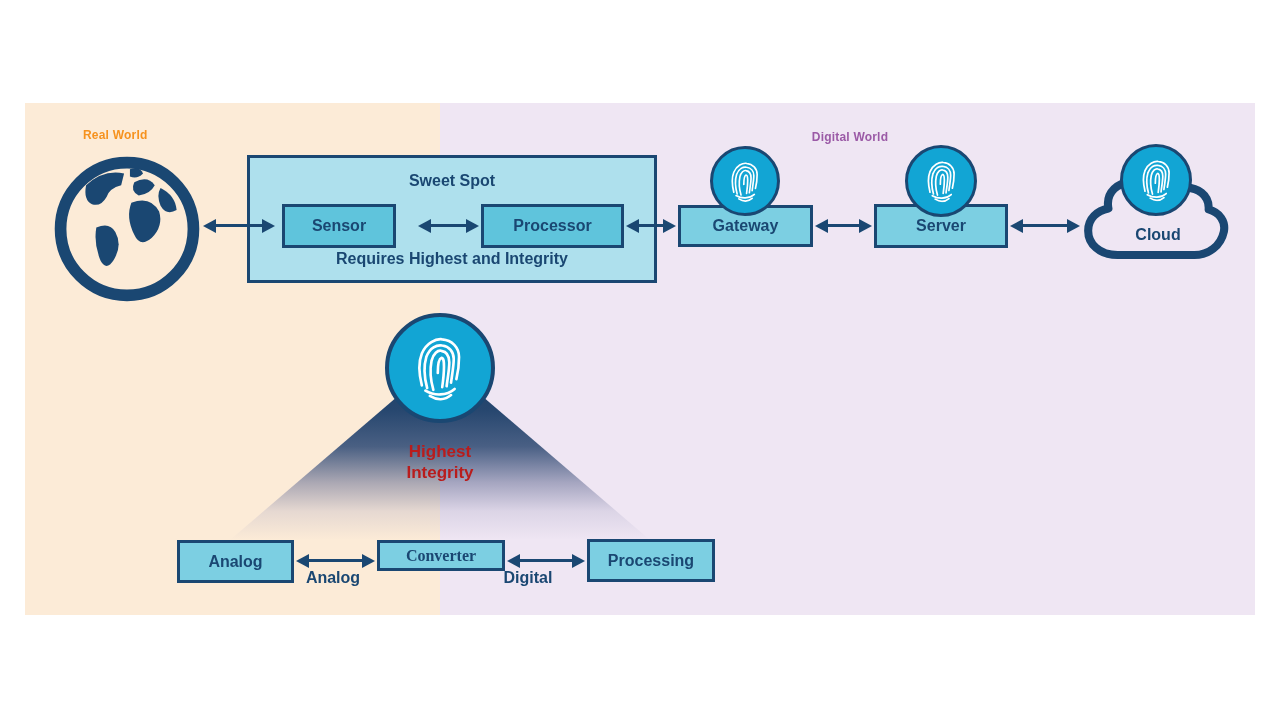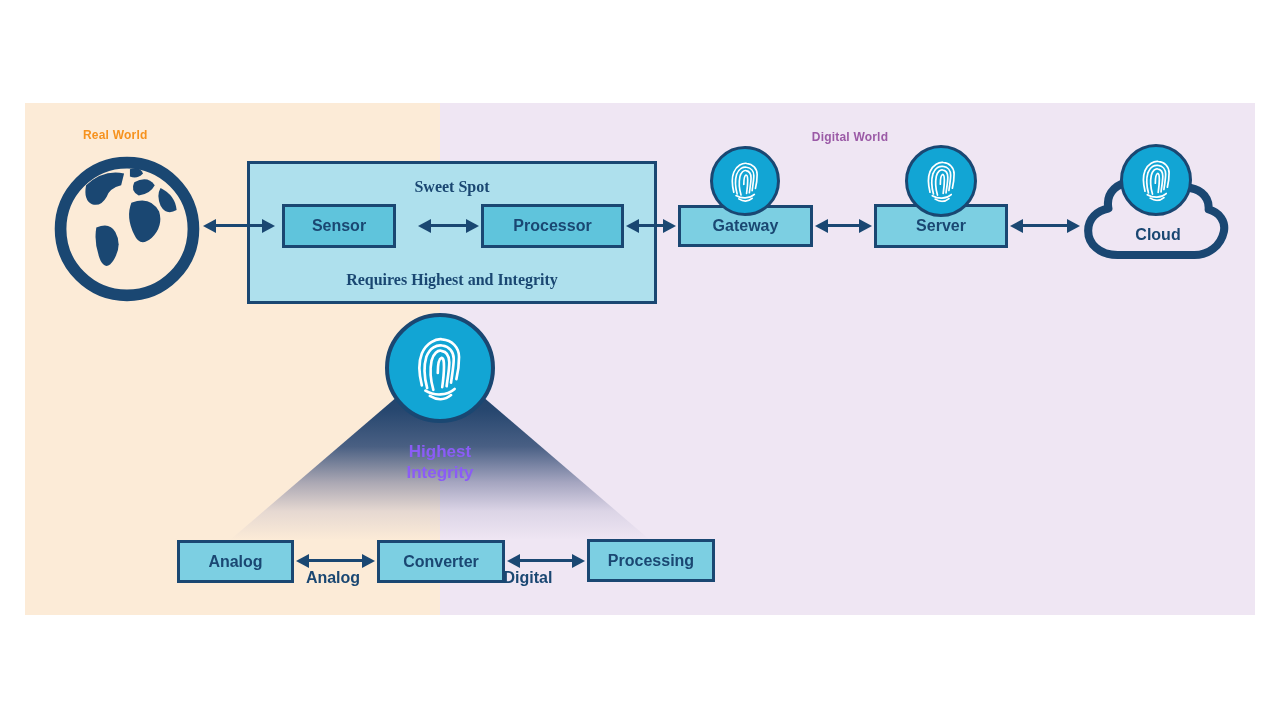--- a/index.html
+++ b/index.html
@@ -27,23 +27,23 @@
   .label-digital{left:780px;top:130px;width:140px;text-align:center;color:var(--digital-world-label,#9B5AA6);}
 
   .node{
     position:absolute;display:flex;align-items:center;justify-content:center;
     background:var(--node-fill,#7CCFE2);border:3px solid var(--navy,#1A4772);
     box-sizing:border-box;font-size:16px;z-index:4;
   }
   .node.inner{background:var(--inner-node-fill,#5FC4DC);}
 
   .sweet-spot{
-    position:absolute;left:247px;top:161px;width:410px;height:143px;
+    position:absolute;left:247px;top:155px;width:410px;height:128px;
     background:var(--sweet-spot-fill,#AEE0ED);border:3px solid var(--navy,#1A4772);
-    box-sizing:border-box;z-index:2;font-family:Liberation Serif, serif;
+    box-sizing:border-box;z-index:2;
   }
   .sweet-spot .ss-title{position:absolute;top:14px;width:100%;text-align:center;font-size:16px;}
   .sweet-spot .ss-subtitle{position:absolute;bottom:12px;width:100%;text-align:center;font-size:16px;}
 
   .arrow{position:absolute;height:3px;background:var(--navy,#1A4772);z-index:5;}
   .arrow::before{
     content:"";position:absolute;left:-13px;top:-5.5px;width:0;height:0;
     border-style:solid;border-width:7px 13px 7px 0;
     border-color:transparent var(--navy,#1A4772) transparent transparent;
   }
@@ -77,38 +77,38 @@
     background:linear-gradient(180deg,
       #1B3E66 0%,
       #27476F 28%,
       rgba(64,88,126,0.95) 48%,
       rgba(104,112,150,0.55) 68%,
       rgba(162,160,192,0.25) 84%,
       rgba(170,170,202,0) 100%);
   }
   .pyramid-label{
     position:absolute;left:380px;top:441px;width:120px;z-index:3;
-    text-align:center;color:#8b5cf6;font-size:17px;line-height:21px;
+    text-align:center;color:#b91c1c;font-size:17px;line-height:21px;
   }
 
   .globe{position:absolute;left:54px;top:156px;width:146px;height:146px;z-index:2;}
   .cloud{position:absolute;left:1075px;top:150px;width:162px;height:130px;z-index:2;}
   .cloud-label{position:absolute;left:1108px;top:226px;width:100px;text-align:center;font-size:16px;z-index:4;}
 
   .link-label{position:absolute;width:70px;text-align:center;font-size:16px;z-index:5;}
   .link-label-1{left:298px;top:569px;}
   .link-label-2{left:493px;top:569px;}
 
   
   .node-sensor{left:282px;top:204px;width:114px;height:44px;z-index:4;}
   .node-processor{left:481px;top:204px;width:143px;height:44px;z-index:4;}
   .node-gateway{left:678px;top:205px;width:135px;height:42px;}
   .node-server{left:874px;top:204px;width:134px;height:44px;}
   .node-analog{left:177px;top:540px;width:117px;height:43px;}
-  .node-converter{left:377px;top:540px;width:128px;height:43px;}
+  .node-converter{left:377px;top:540px;width:128px;height:31px;font-family:Liberation Serif, serif;}
   .node-processing{left:587px;top:539px;width:128px;height:43px;}
 
   .arrow-1{left:216px;top:224px;width:46px;}
   .arrow-2{left:431px;top:224px;width:35px;}
   .arrow-3{left:639px;top:224px;width:24px;}
   .arrow-4{left:828px;top:224px;width:31px;}
   .arrow-5{left:1023px;top:224px;width:44px;}
   .arrow-6{left:309px;top:559px;width:53px;}
   .arrow-7{left:520px;top:559px;width:52px;}
 

